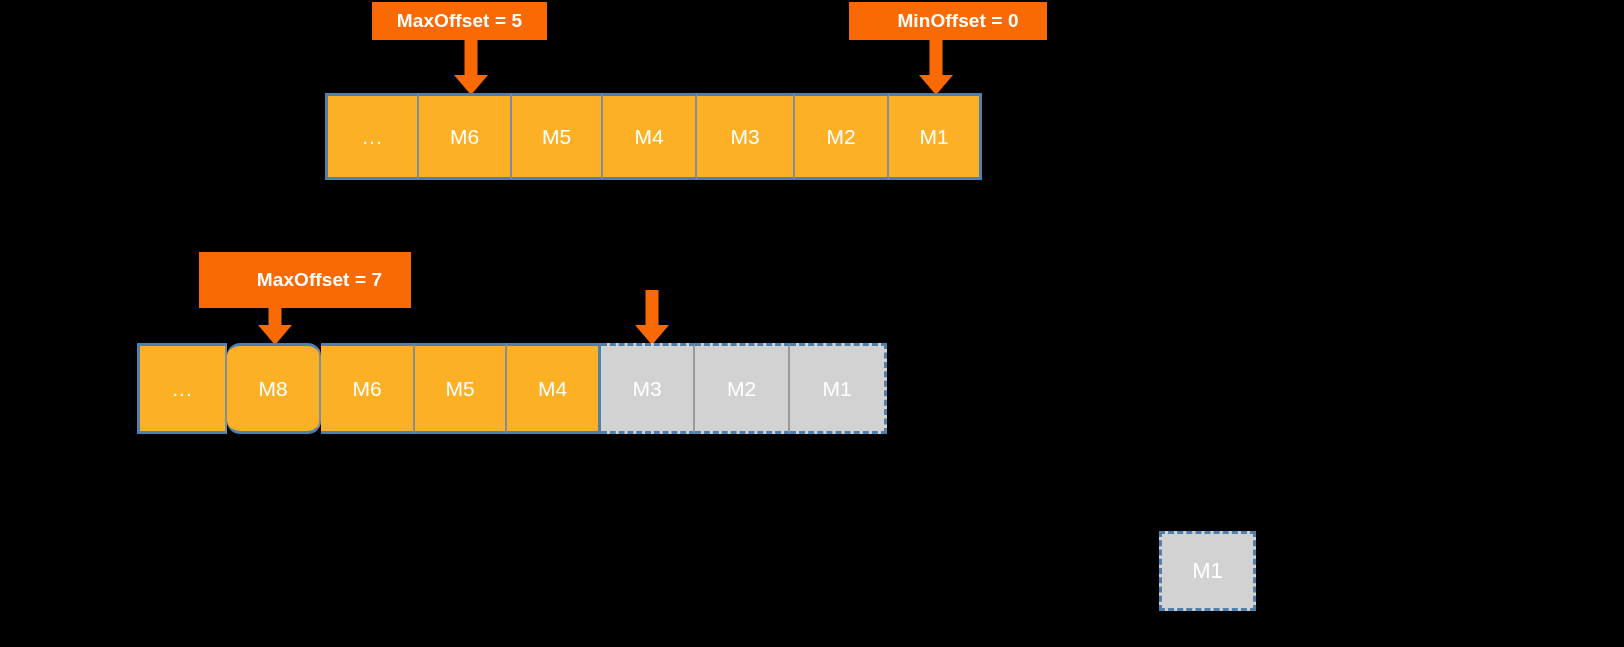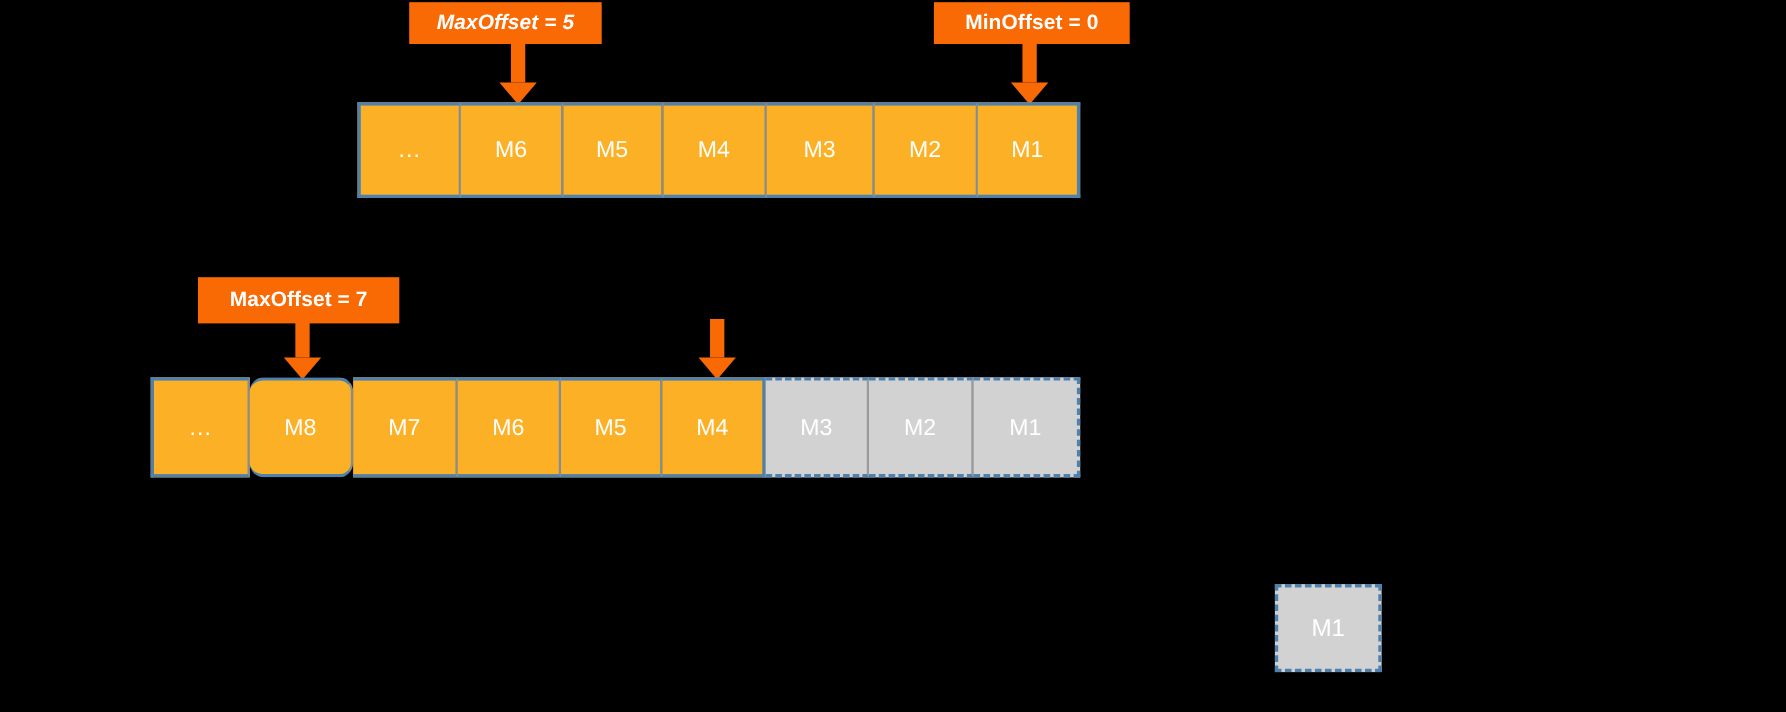--- a/index.html
+++ b/index.html
@@ -107,28 +107,28 @@
     display: flex;
     align-items: center;
     justify-content: center;
   }
 </style>
 </head>
 <body>
 
 <div id="canvas">
 
-  <div class="callout" style="left:372px; top:2px; width:175px; height:38px;font-style:italic;">MaxOffset = 5</div>
+  <div class="callout" style="left:372px; top:2px; width:175px; height:38px;">MaxOffset = 5</div>
 
   <div class="arrow" style="left:451px; top:40px; width:40px; height:55px;">
     <div class="stem" style="height:35px;"></div>
     <div class="head"></div>
   </div>
 
-  <div class="callout" style="left:849px; top:2px; width:178px; height:38px;">MinOffset = 0</div>
+  <div class="callout" style="left:849px; top:2px; width:178px; height:38px;padding-left:20px;">MinOffset = 0</div>
 
   <div class="arrow" style="left:916px; top:40px; width:40px; height:55px;">
     <div class="stem" style="height:35px;"></div>
     <div class="head"></div>
   </div>
 
   <div class="strip" style="left:325px; top:93px; height:87px;">
     <div class="cell active first" style="width:94px;">
       <span class="ellipsis">...</span>
     </div>
@@ -145,43 +145,40 @@
       <span>M3</span>
     </div>
     <div class="cell active" style="width:94px;">
       <span>M2</span>
     </div>
     <div class="cell active last-active" style="width:93px;">
       <span>M1</span>
     </div>
   </div>
 
-  <div class="callout" style="left:180px; top:252px; width:183px; height:42px;">MaxOffset = 7</div>
+  <div class="callout" style="left:199px; top:252px; width:183px; height:56px;padding-left:29px;">MaxOffset = 7</div>
 
   <div class="arrow" style="left:255px; top:290px; width:40px; height:55px;">
     <div class="stem" style="height:35px;"></div>
     <div class="head"></div>
   </div>
 
 
   <div class="arrow" style="left:632px; top:290px; width:40px; height:55px;">
     <div class="stem" style="height:35px;"></div>
     <div class="head"></div>
   </div>
 
   <div class="strip" style="left:137px; top:343px; height:91px;">
     <div class="cell active first" style="width:90px;">
       <span class="ellipsis">...</span>
     </div>
     <div class="cell active" style="width:94px;border-radius:13px;">
       <span>M8</span>
     </div>
-    <div class="cell active" style="width:95px;">
-      <span>M7</span>
-    </div>
     <div class="cell active" style="width:94px;">
       <span>M6</span>
     </div>
     <div class="cell active" style="width:92px;">
       <span>M5</span>
     </div>
     <div class="cell active last-active" style="width:94px;">
       <span>M4</span>
     </div>
     <div class="cell inactive" style="width:94px;">

